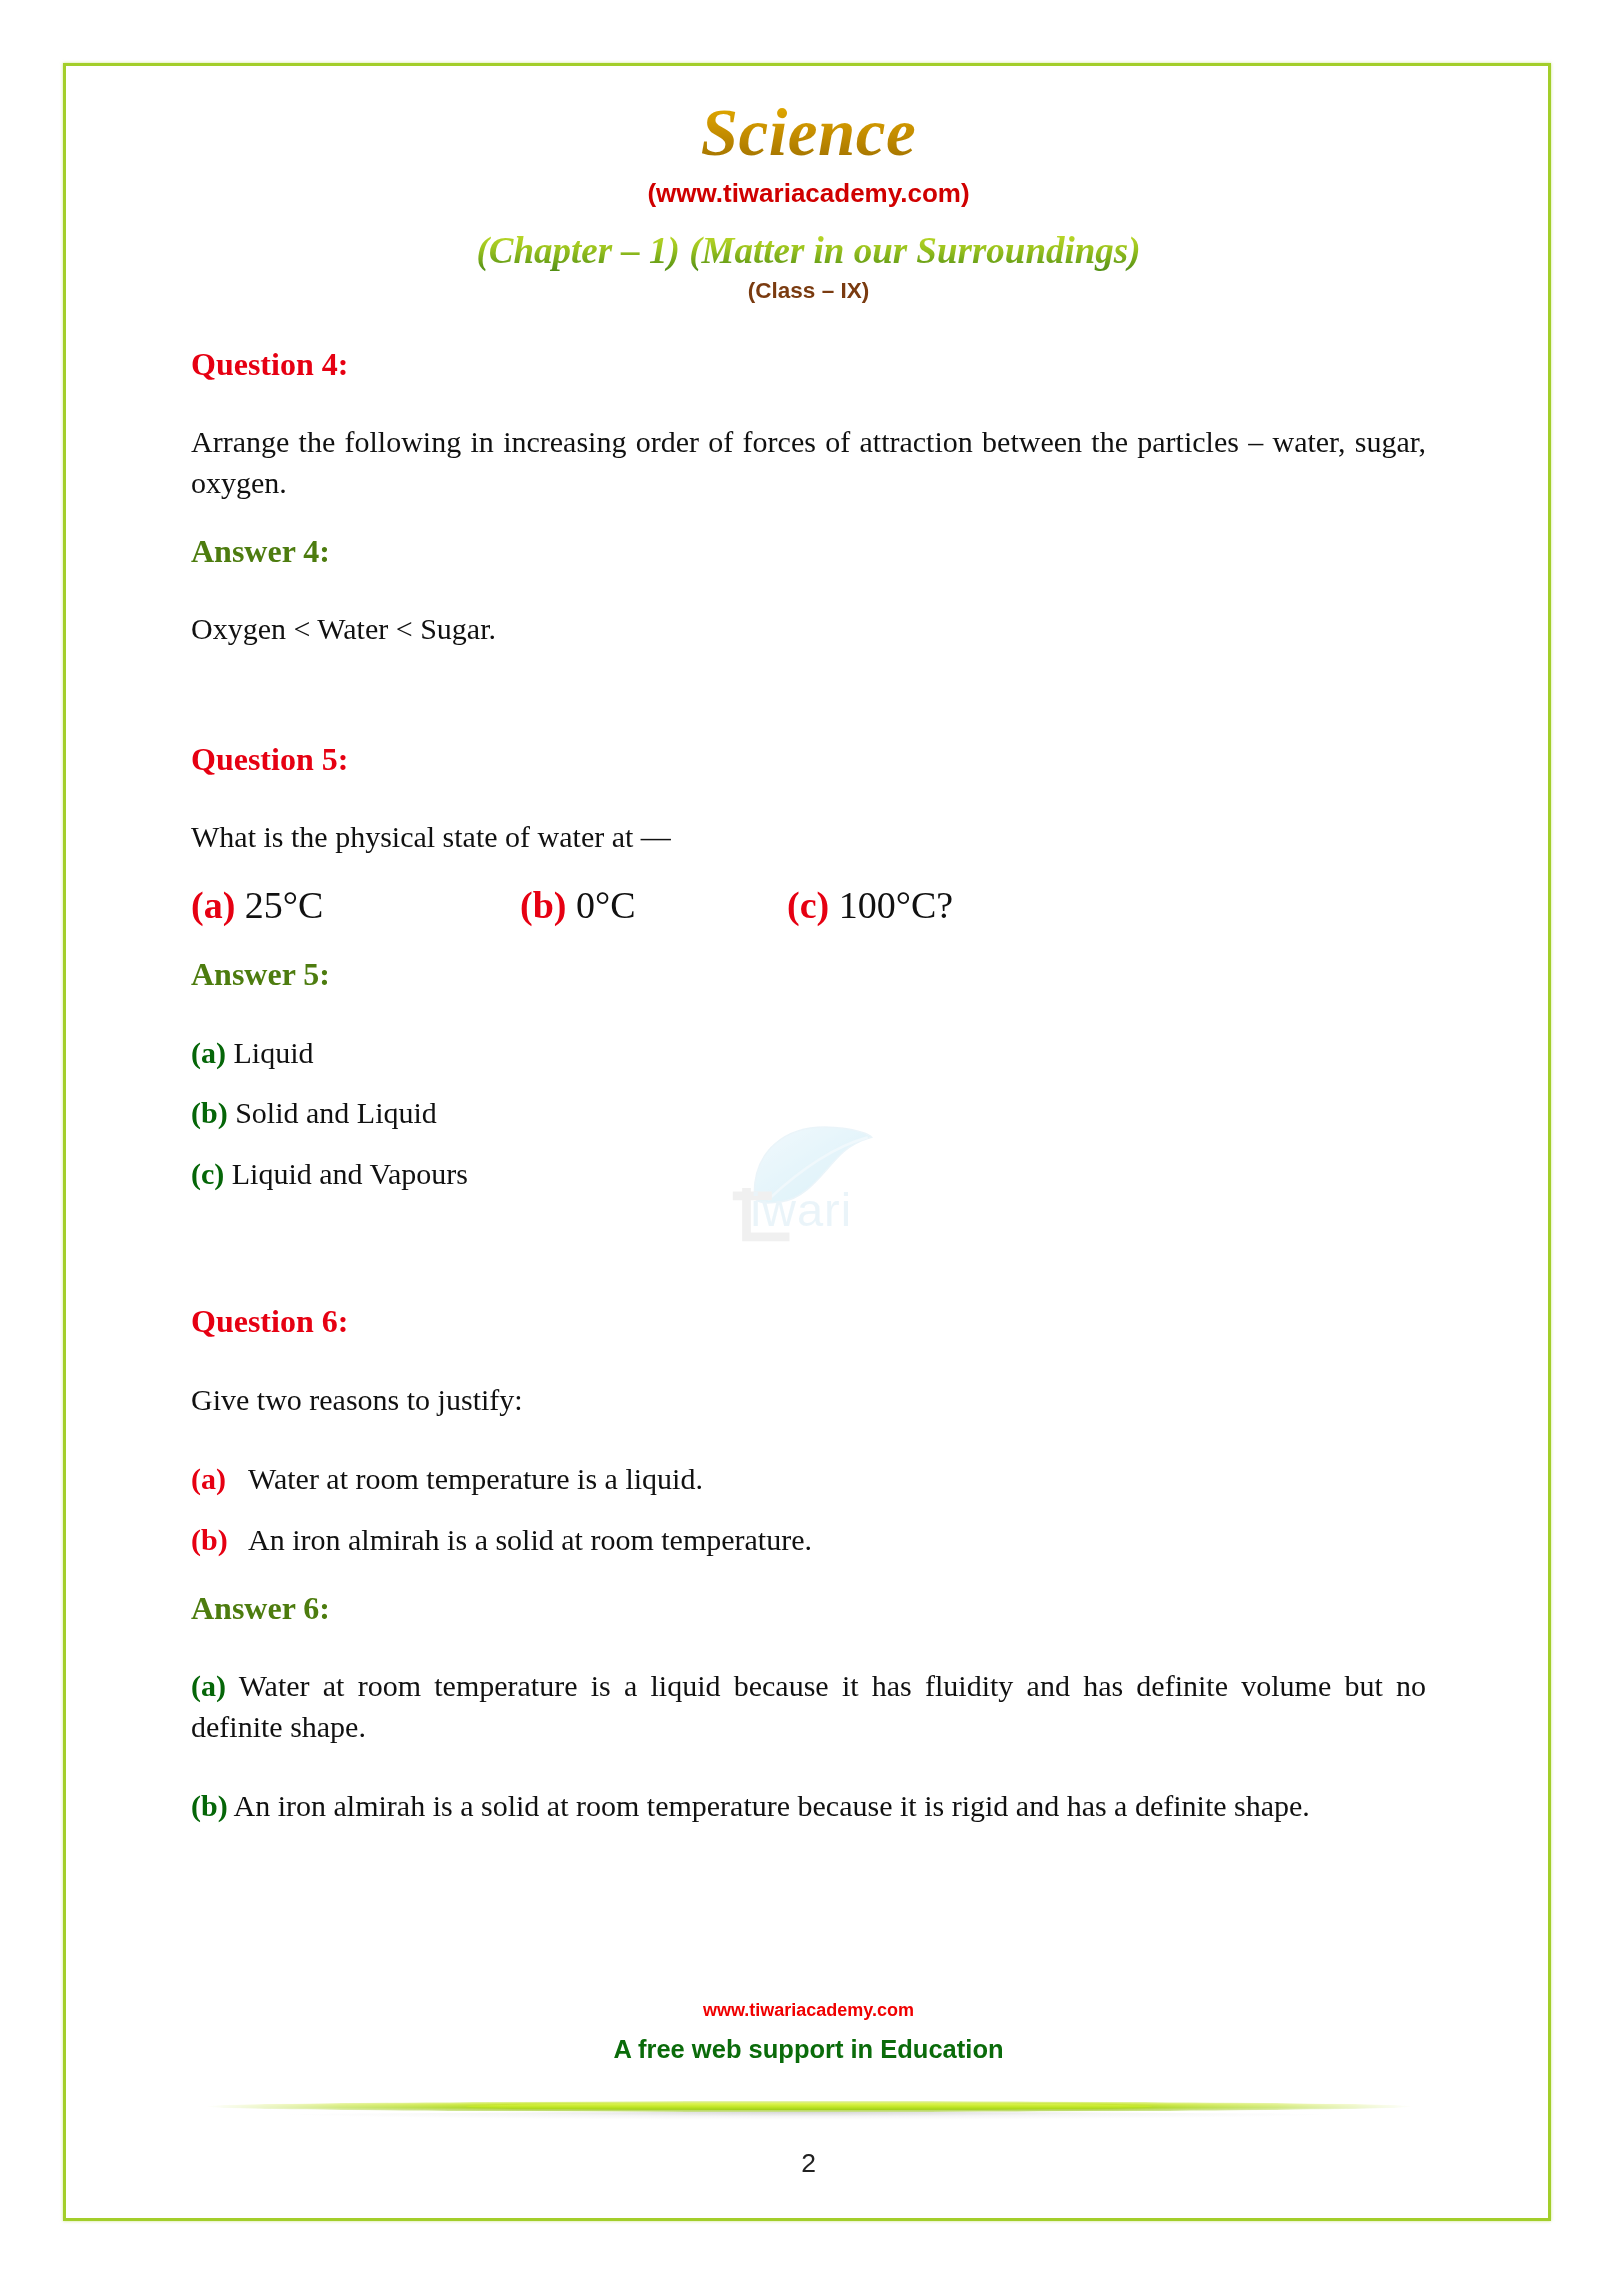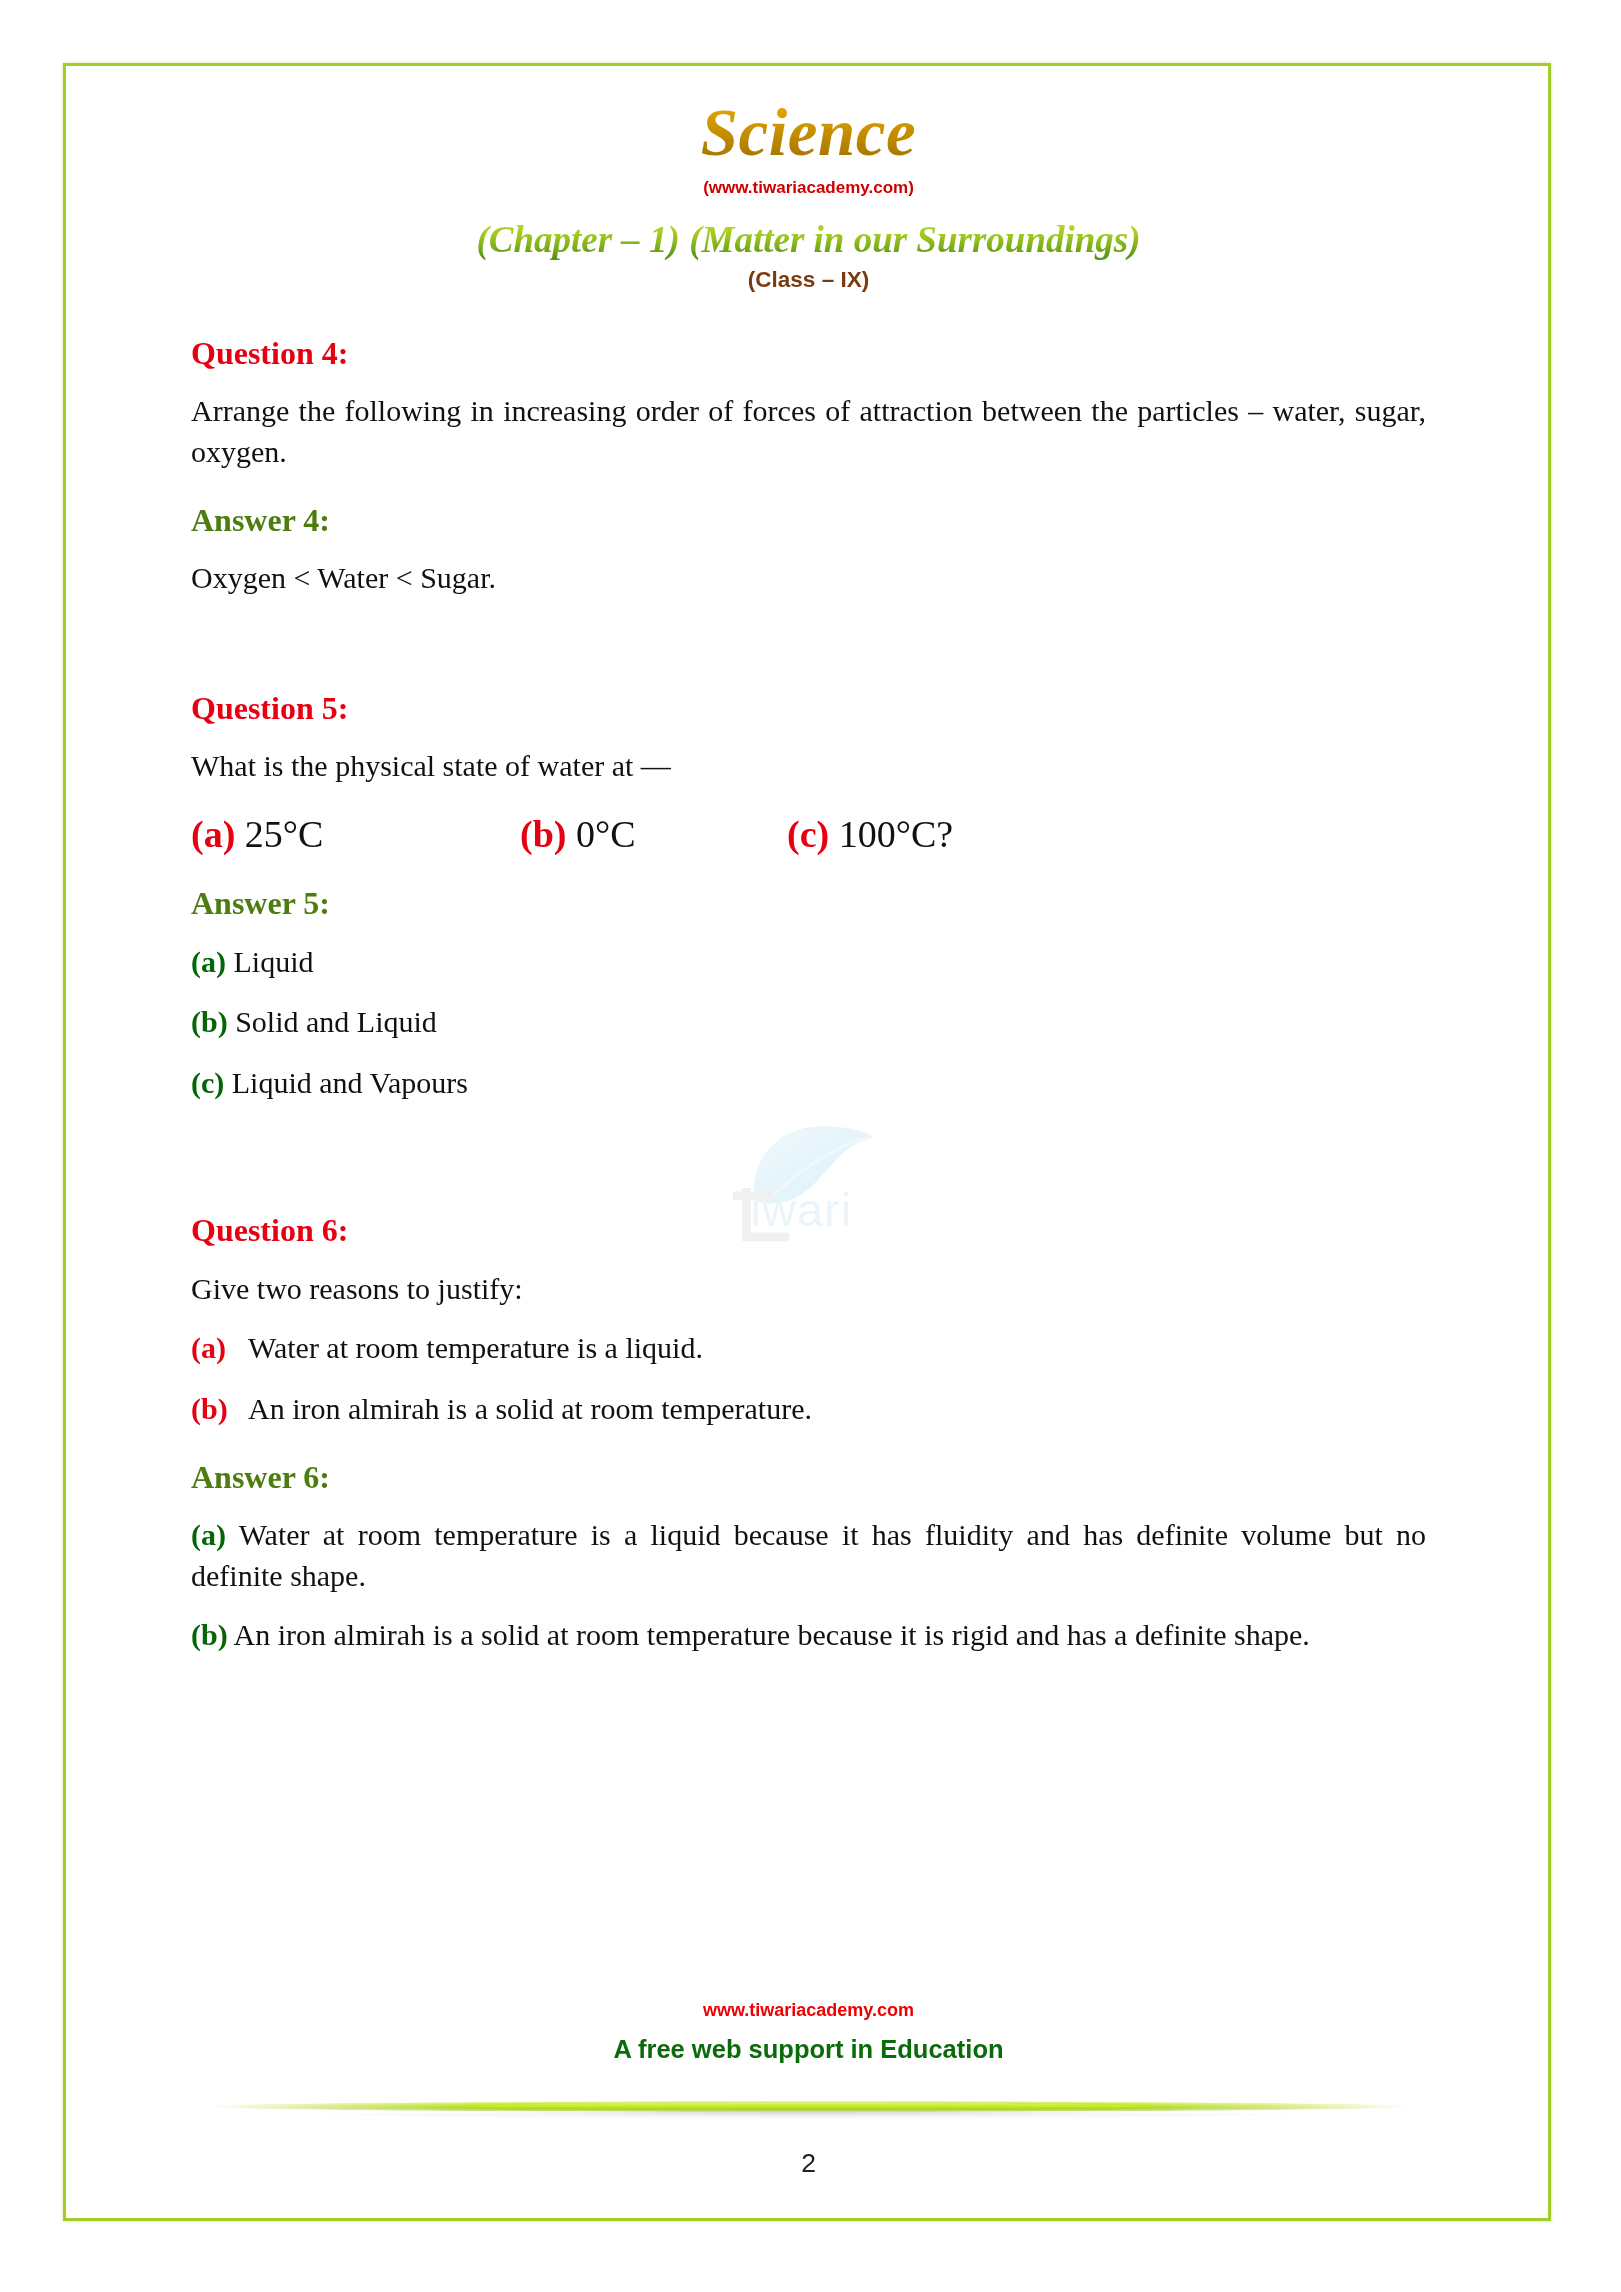--- a/index.html
+++ b/index.html
@@ -56,21 +56,21 @@
     -webkit-background-clip: text;
     background-clip: text;
     color: #B8860B;
     -webkit-text-fill-color: transparent;
     text-shadow: none;
   }
   .doc-site {
     text-align: center;
     font-family: "Liberation Sans", "DejaVu Sans", sans-serif;
     font-weight: bold;
-    font-size: 17px;
+    font-size: 26px;
     color: #D00000;
     margin-top: 11.8px;
   }
   .doc-chapter {
     text-align: center;
     font-family: "Liberation Serif", "DejaVu Serif", serif;
     font-weight: bold;
     font-style: italic;
     font-size: 37px;
     margin-top: 19.6px;
@@ -109,21 +109,21 @@
     text-align: justify;
     text-justify: inter-word;
   }
   .body-text.nojustify { text-align: left; }
 
   .mark-red { color: #E60012; font-weight: bold; }
   .mark-green { color: #056608; font-weight: bold; }
 
   
   .gap-qhead { margin-top: 41px; }
-  .gap-para  { margin-top: 19px; }
+  .gap-para  { margin-top: 39px; }
   .gap-ahead { margin-top: 29px; }
   .gap-item  { margin-top: 20px; }
   .gap-block { margin-top: 90px; }
   .gap-block-lg { margin-top: 108px; }
 
   
   .options-row {
     position: relative;
     height: 43px;
     font-size: 38px;

